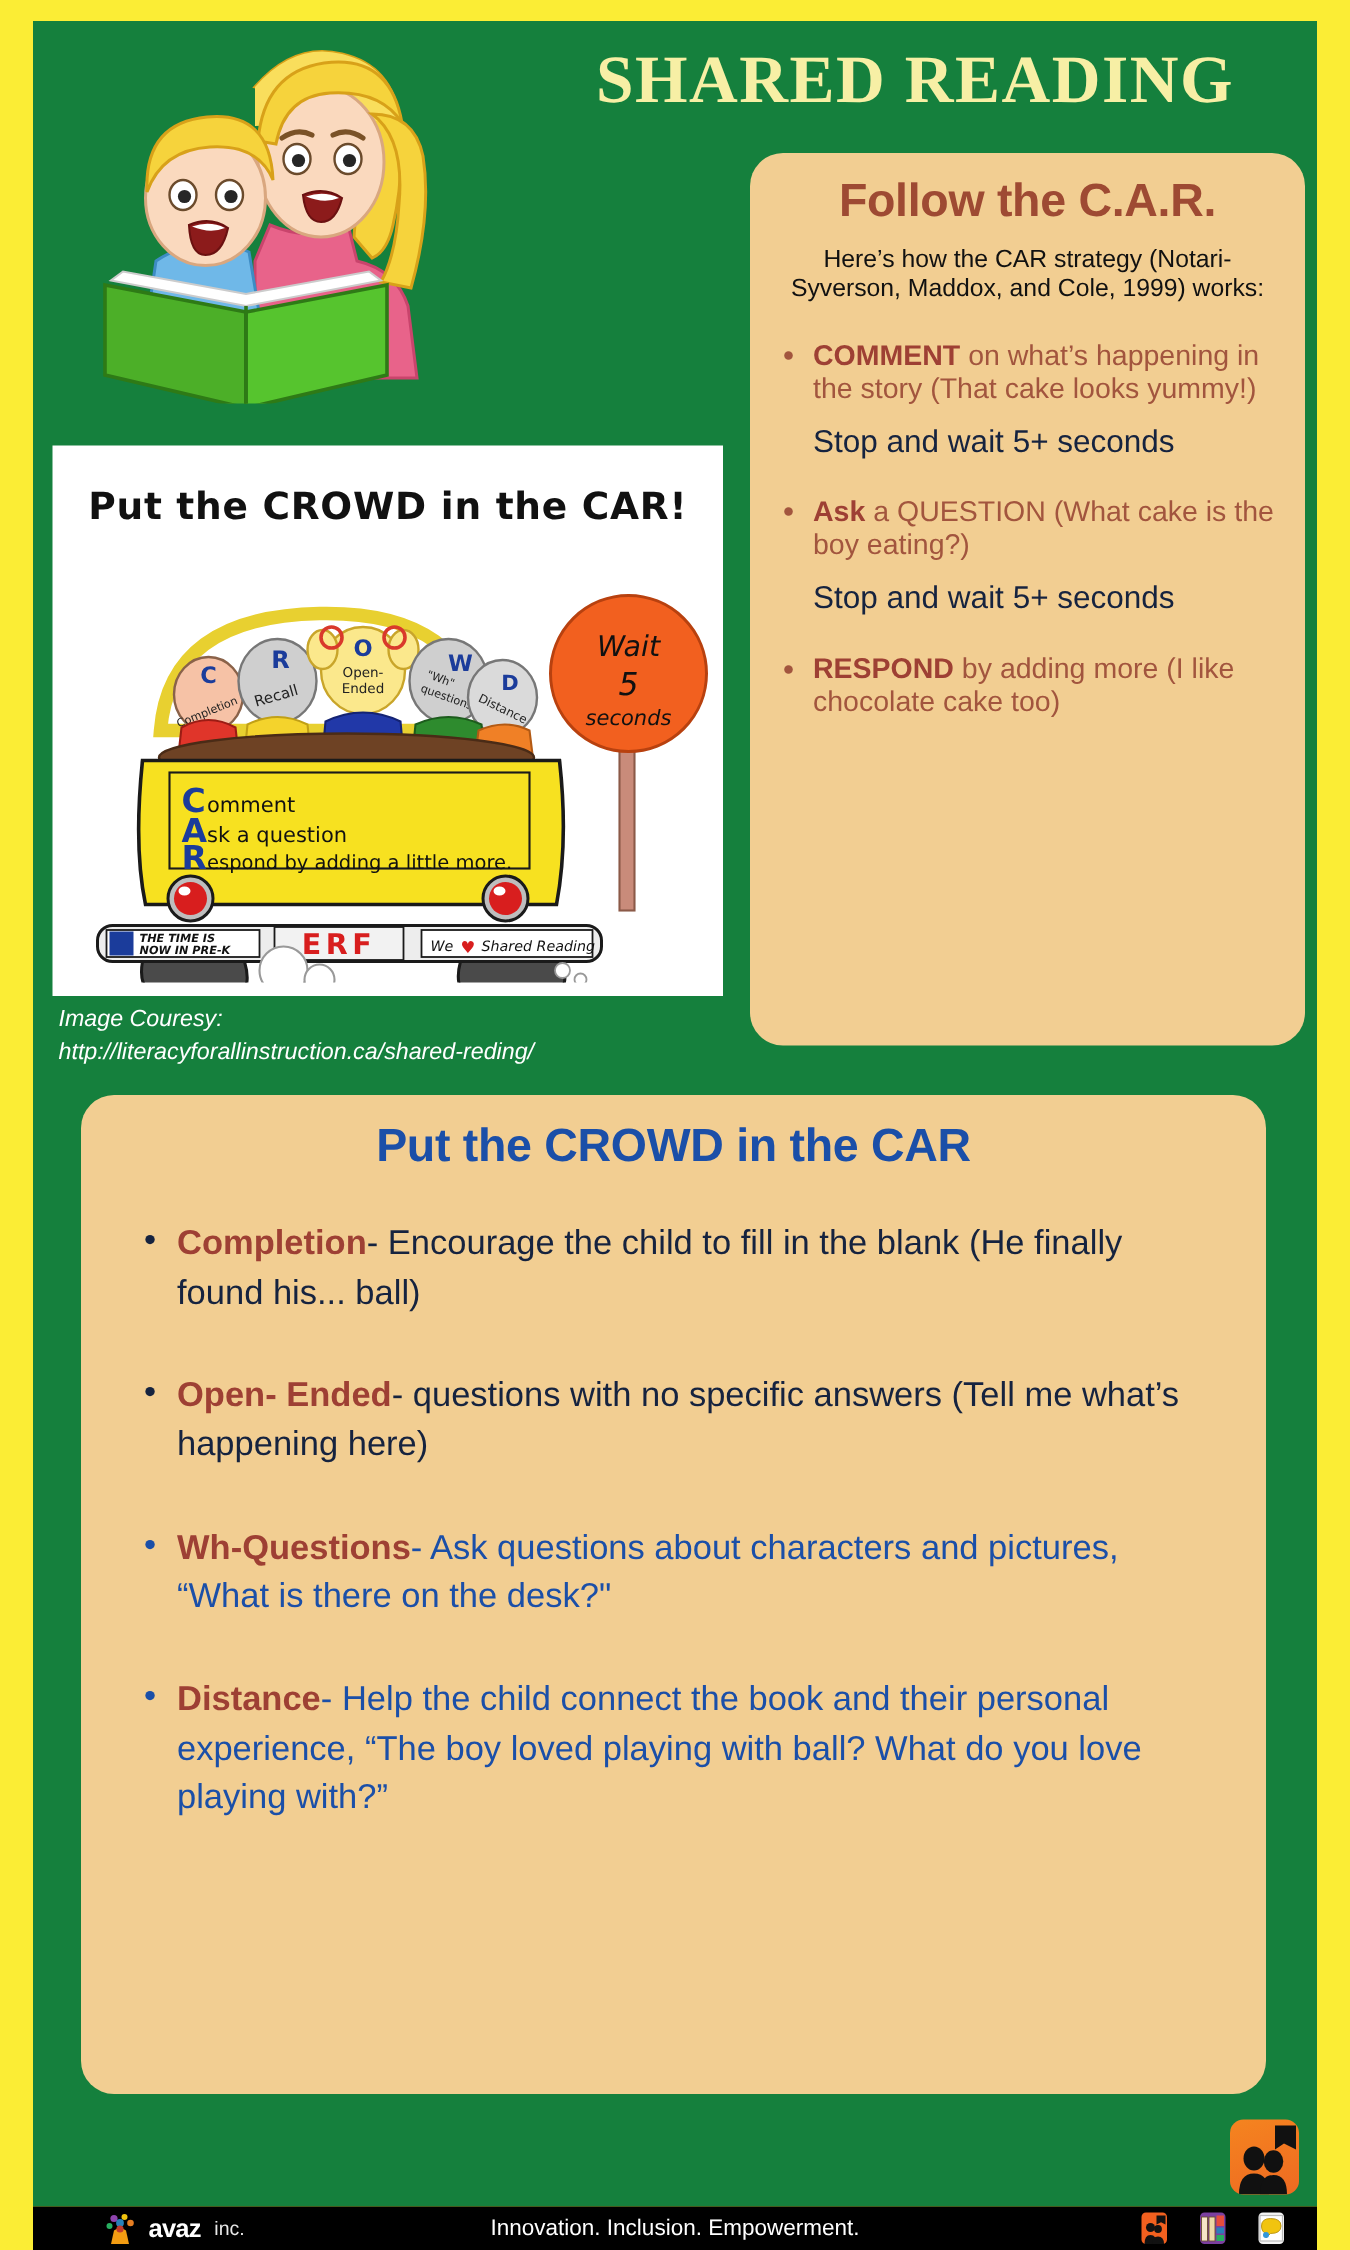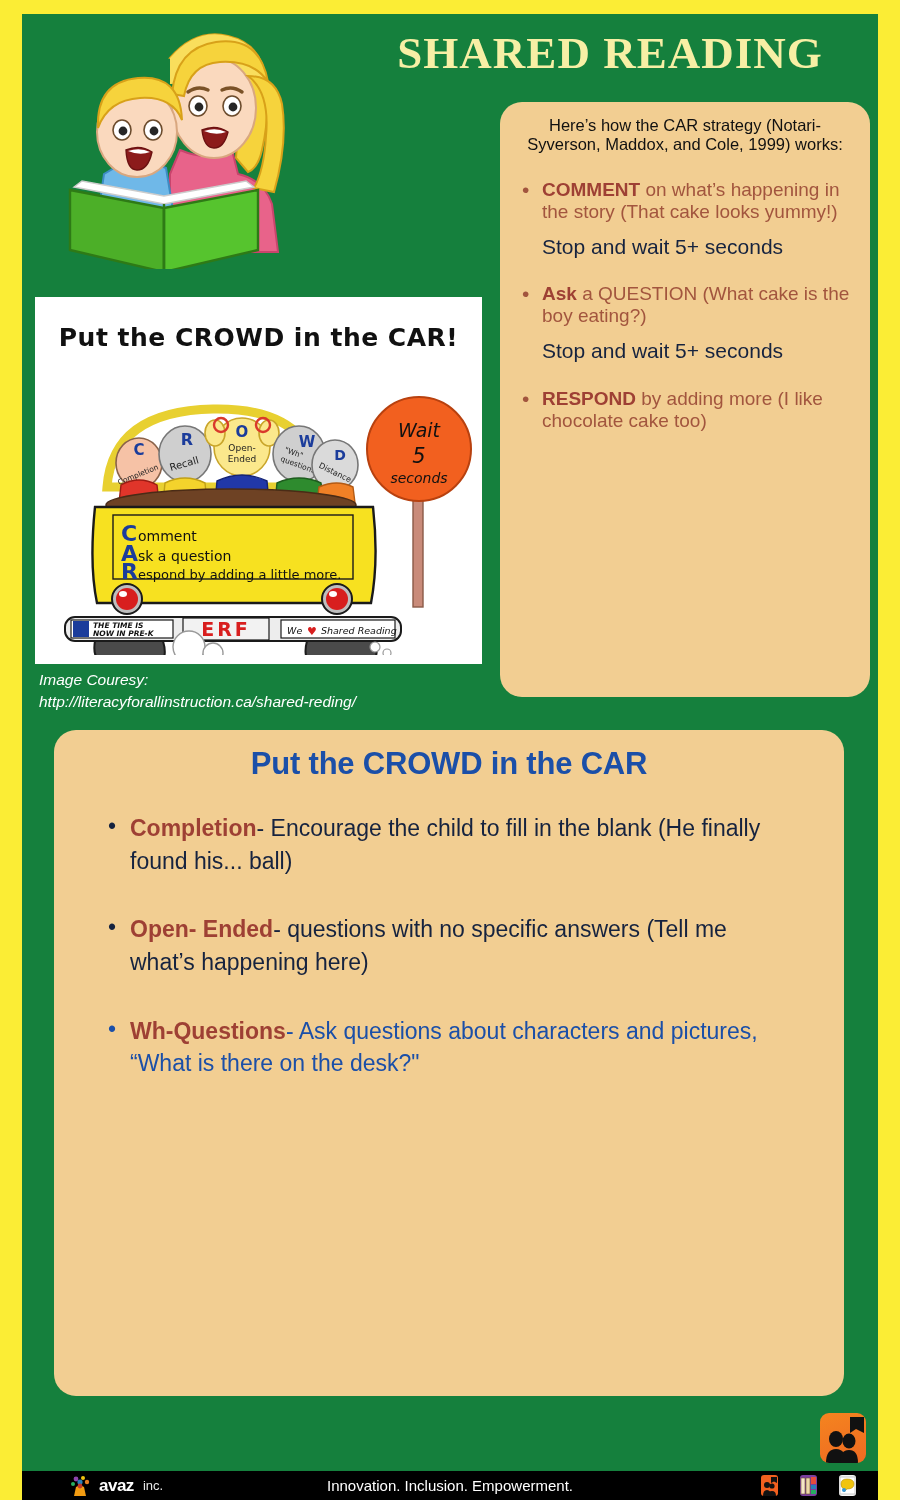--- a/index.html
+++ b/index.html
@@ -160,21 +160,21 @@
   }
   .crowd-panel h2 {
     margin: 0 0 30px 0;
     text-align: center;
     font-size: 31px;
     font-weight: 700;
     color: #1B4FA8;
     letter-spacing: -0.2px;
   }
   ul.crowd-list {
-    margin: 16px;
+    margin: 4px;
     padding: 0;
     list-style: none;
   }
   ul.crowd-list > li {
     position: relative;
     padding-left: 30px;
     margin-bottom: 36px;
     font-size: 23px;
     line-height: 1.42;
     color: #16233F;
@@ -412,20 +412,21 @@
         <text x="384" y="128" font-family="'DejaVu Sans',sans-serif" font-size="14" fill="#111" text-anchor="middle" font-style="italic">seconds</text>
       </svg>
     </div>
 
     <div class="credit">
       <div>Image Couresy:</div>
       <div>http://literacyforallinstruction.ca/shared-reding/</div>
     </div>
 
     <div class="panel car-panel">
+      <h2>Follow the C.A.R.</h2>
       <p class="car-intro">Here’s how the CAR strategy (Notari-Syverson, Maddox, and Cole, 1999) works:</p>
       <ul class="car-list">
         <li class="bullet">
           <b>COMMENT</b><span> on what’s happening in the story (That cake looks yummy!)</span>
         </li>
         <li class="wait">Stop and wait 5+ seconds</li>
         <li class="bullet">
           <b>Ask</b><span> a QUESTION (What cake is the boy eating?)</span>
         </li>
         <li class="wait">Stop and wait 5+ seconds</li>
@@ -439,20 +440,23 @@
       <h2>Put the CROWD in the CAR</h2>
       <ul class="crowd-list">
         <li>
           <b>Completion</b><span>- Encourage the child to fill in the blank (He finally found his... ball)</span>
         </li>
         <li>
           <b>Open- Ended</b><span>- questions with no specific answers (Tell me what’s happening here)</span>
         </li>
         <li class="blue">
           <b>Wh-Questions</b><span>- Ask questions about characters and pictures, “What is there on the desk?"</span>
+        </li>
+        <li class="blue">
+          <b>Distance</b><span>- Help the child connect the book and their personal experience, “The boy loved playing with ball? What do you love playing with?”</span>
         </li>
       </ul>
     </div>
 
     <div class="brand-icon">
       <svg viewBox="0 0 46 50" width="46" height="50">
         <path d="M30 4 L44 4 L44 20 L36 16 L30 20 Z" fill="#111111"></path>
         <ellipse cx="16" cy="26" rx="7" ry="8" fill="#111111"></ellipse>
         <path d="M6 50 q0 -14 10 -14 q10 0 10 14 z" fill="#111111"></path>
         <ellipse cx="29" cy="28" rx="6.5" ry="7.5" fill="#111111"></ellipse>

